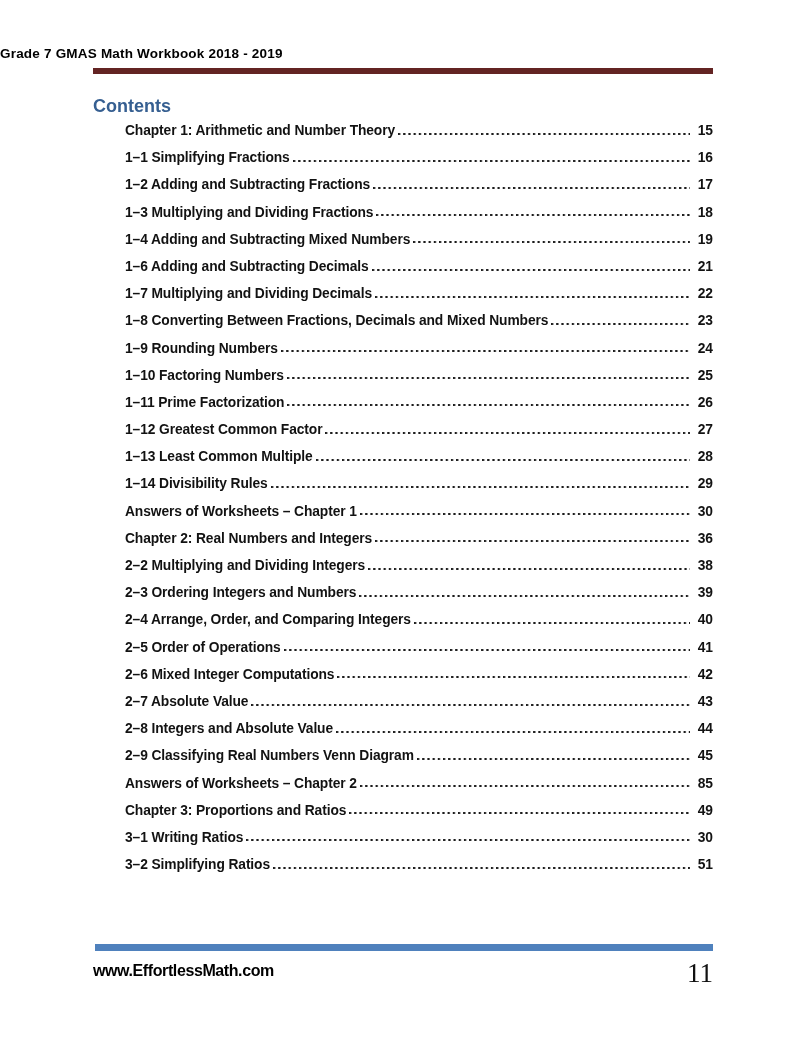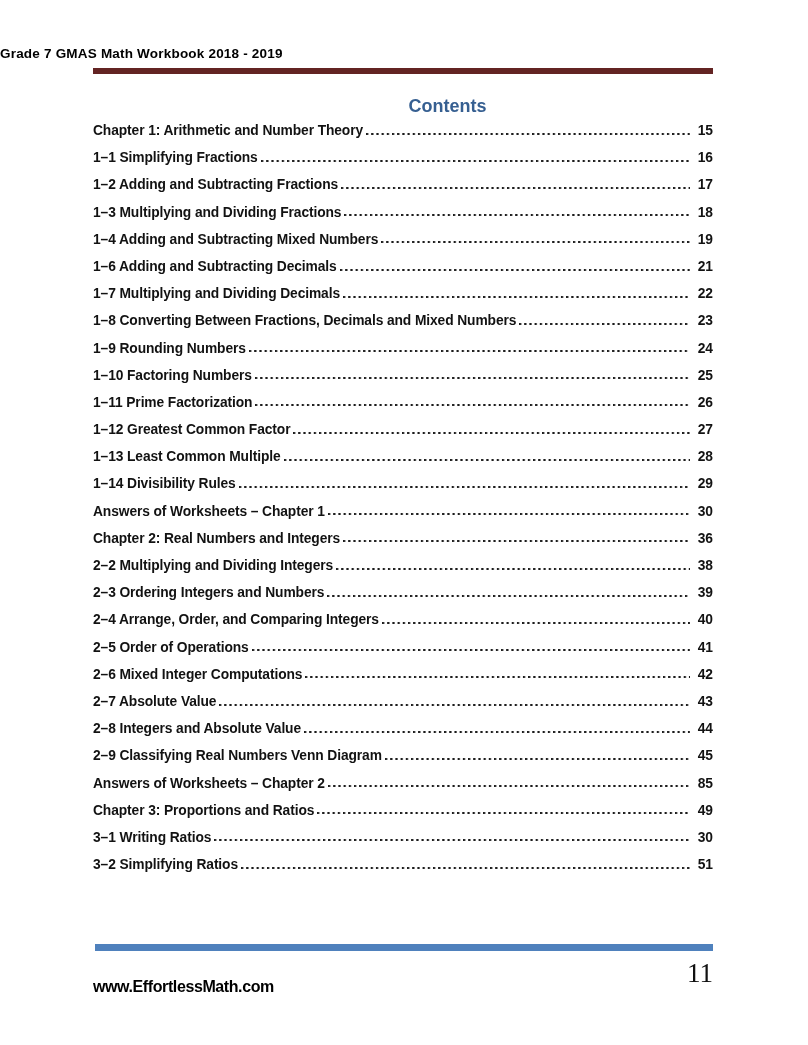--- a/index.html
+++ b/index.html
@@ -18,37 +18,38 @@
     font-size:13.5px; font-weight:bold; color:#000000;
     letter-spacing:0.2px;
   }
   .header-rule {
     margin:7px 95px 0 93px;
     height:6px; background:#632423;
   }
 
   .contents-heading {
     margin:22px 6px 0 93px;
-    font-size:18px; font-weight:bold; color:#365F91;text-align:center;
+    font-size:18px; font-weight:bold; color:#365F91;
   }
 
   .toc {
     list-style:none;
     margin:5px 95px 0 93px;
   }
   .toc-row {
     display:flex;
     align-items:baseline;
     height:27.2px;
     cursor:default;
   }
   .toc-label {
     font-size:13.8px; font-weight:bold; color:#121212;
     white-space:nowrap; line-height:17px;
     letter-spacing:-0.1px;
+    margin-left:32px;
   }
   .toc-leader {
     flex:1 1 auto;
     height:2.4px;
     margin:0 3px 0 3px;
     background-image:radial-gradient(circle at 1.2px 1.2px, #1c1c1c 1px, rgba(0,0,0,0) 1.35px);
     background-size:5.2px 2.4px;
     background-repeat:repeat-x;
   }
   .toc-page {
@@ -60,21 +61,21 @@
     position:absolute; left:95px; top:944px;
     width:618px; height:7px; background:#4F81BD;
   }
   .footer-row {
     position:absolute; left:93px; top:959px; width:620px;
     display:flex; justify-content:space-between; align-items:flex-start;
   }
   .footer-site {
     font-size:16px; font-weight:bold; color:#000000;
     letter-spacing:-0.4px;
-    margin-top:19px;
+    margin-top:3px;
     text-decoration:none;
   }
   .footer-page-number {
     font-family:"Liberation Serif", serif;
     font-size:27px; font-weight:normal; color:#111111;
     line-height:28px;
   }
 </style>
 </head>
 <body>

